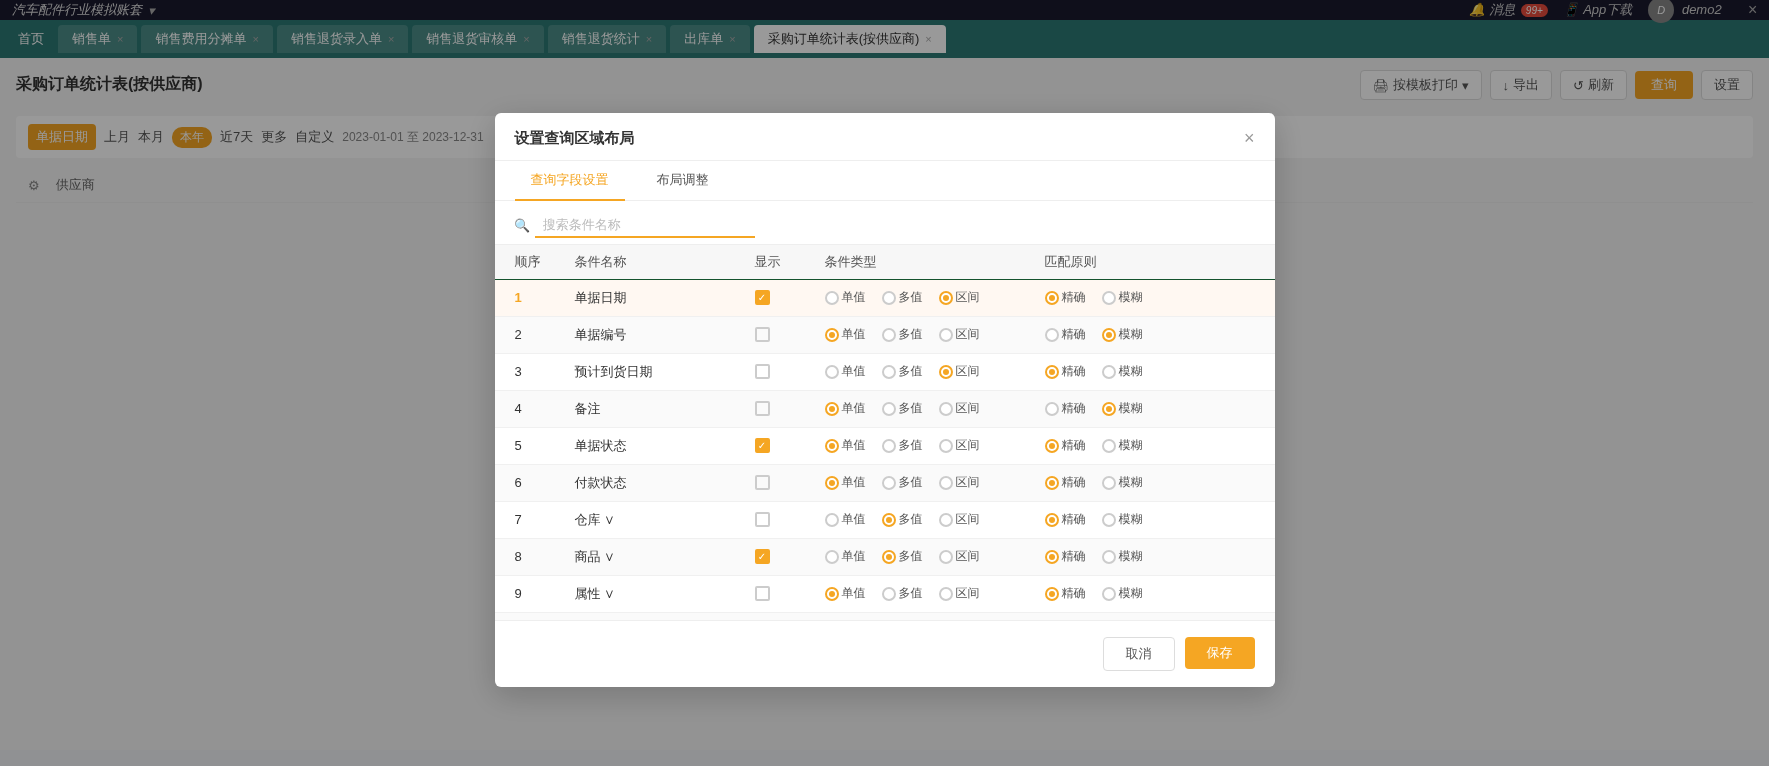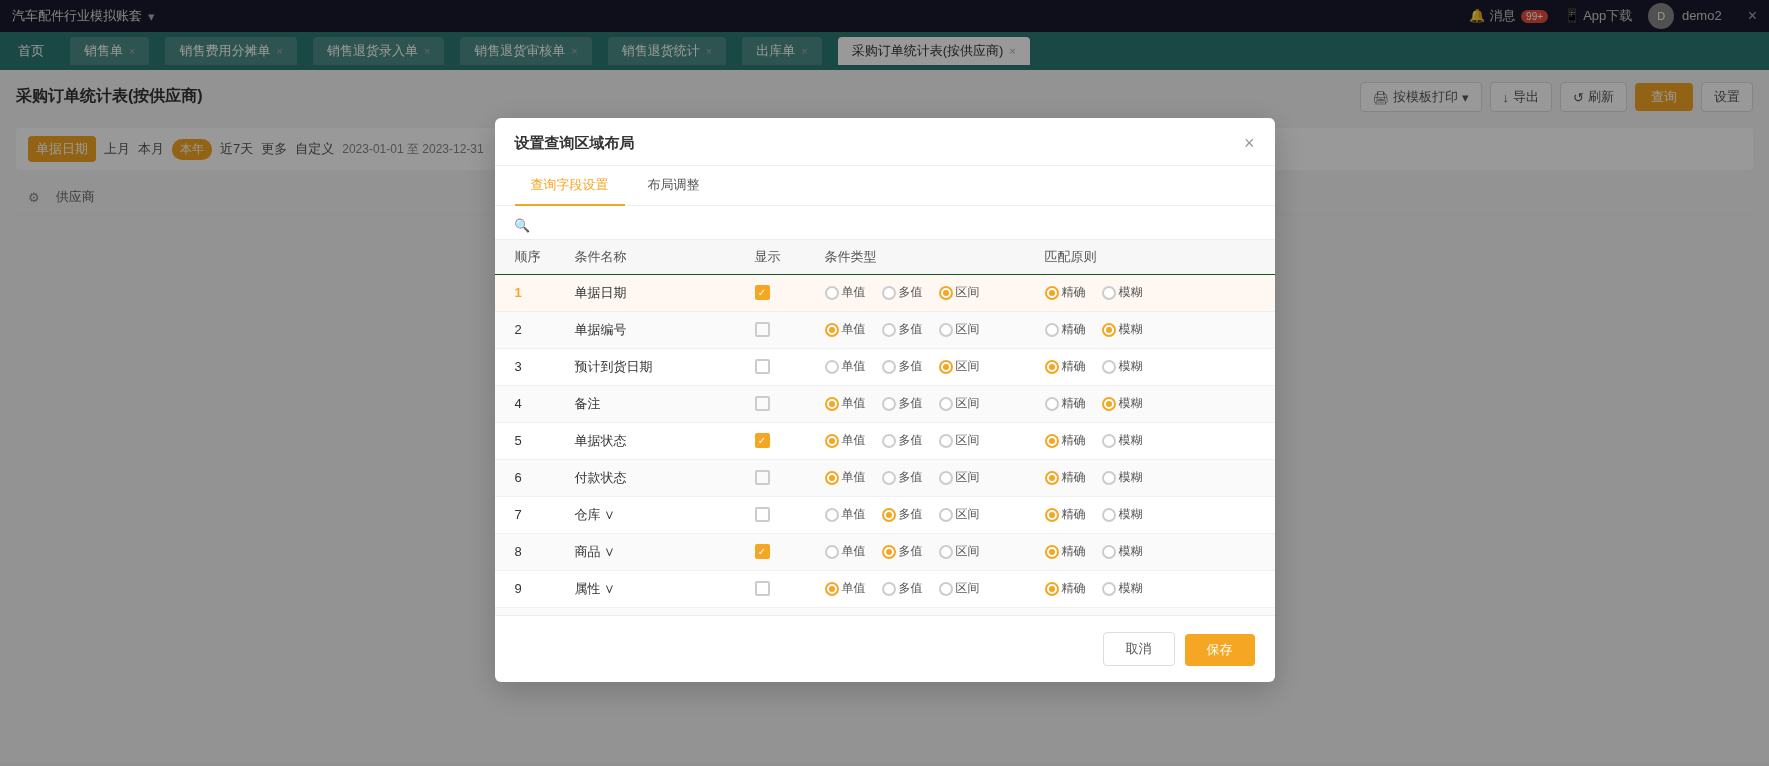--- a/index.html
+++ b/index.html
@@ -1,26 +1,27 @@
 <!DOCTYPE html>
 <html><head>
   <meta charset="utf-8">
   <style>
     * { box-sizing: border-box; margin: 0; padding: 0; }
     body { font-family: "Microsoft YaHei", Arial, sans-serif; font-size: 13px; background: #f0f2f5; overflow: hidden; }
 
     
     .top-bar {
       background: #1a1a2e;
-      height: 32px;
+      height: 20px;
       display: flex;
       align-items: center;
       justify-content: space-between;
       padding: 0 12px;
       color: #ccc;
+      font-style: italic;
     }
     .top-bar-left { font-size: 13px; color: #ddd; display: flex; align-items: center; gap: 6px; }
     .top-bar-right { display: flex; align-items: center; gap: 16px; font-size: 13px; color: #ccc; }
     .top-bar-right .badge {
       background: #e74c3c;
       color: #fff;
       border-radius: 8px;
       padding: 1px 5px;
       font-size: 10px;
       margin-left: 2px;
@@ -44,21 +45,20 @@
     }
     .tab-item {
       background: rgba(255,255,255,0.15);
       color: #fff;
       padding: 5px 14px;
       border-radius: 4px 4px 0 0;
       font-size: 13px;
       cursor: pointer;
       display: flex; align-items: center; gap: 6px;
       white-space: nowrap;
-      margin-left: 12px;
     }
     .tab-item.active { background: #fff; color: #333; }
     .tab-item .tab-close { font-size: 11px; color: #aaa; }
     .tab-home { color: #fff; padding: 5px 10px; font-size: 13px; }
 
     
     .page-content {
       background: #f5f5f5;
       padding: 12px 16px;
       min-height: calc(766px - 74px);
@@ -135,21 +135,21 @@
     .dialog-header {
       padding: 16px 20px 12px;
       border-bottom: 1px solid #eee;
       display: flex; align-items: center; justify-content: space-between;
     }
     .dialog-title { font-size: 15px; font-weight: bold; color: #333; }
     .dialog-close { font-size: 18px; color: #999; cursor: pointer; line-height: 1; }
 
     
     .dialog-tabs {
-      display: flex; gap: 7px;
+      display: flex; gap: 16px;
       padding: 0 20px;
       border-bottom: 1px solid #eee;
     }
     .dialog-tab {
       padding: 10px 16px;
       font-size: 13px; color: #555;
       cursor: pointer;
       border-bottom: 2px solid transparent;
       margin-bottom: -1px;
     }
@@ -218,21 +218,21 @@
       cursor: pointer;
     }
     .cb.checked { background: #f5a623; border-color: #f5a623; color: #fff; font-size: 10px; }
 
     
     .order-num { color: #f5a623; font-weight: bold; }
 
     
     .dialog-footer {
       padding: 16px 20px;
-      display: flex; align-items: flex-end; justify-content: flex-end;
+      display: flex; align-items: flex-start; justify-content: flex-end;
       gap: 10px;
       border-top: 1px solid #eee;
     }
     .btn-cancel {
       padding: 7px 22px; border: 1px solid #ddd; border-radius: 4px;
       background: #fff; color: #555; font-size: 13px; cursor: pointer;
     }
     .btn-save {
       padding: 7px 22px; border: none; border-radius: 4px;
       background: #f5a623; color: #fff; font-size: 13px; cursor: pointer;
@@ -355,20 +355,21 @@
       <div class="dialog-tab active">
         <span>查询字段设置</span>
       </div>
       <div class="dialog-tab">
         <span>布局调整</span>
       </div>
     </div>
 
     <div class="dialog-search">
       <span class="search-icon-span">🔍</span>
+      <input type="text" placeholder="搜索条件名称" style="">
     </div>
 
     <div class="dt-head">
       <span>顺序</span>
       <span>条件名称</span>
       <span>显示</span>
       <span>条件类型</span>
       <span>匹配原则</span>
     </div>
 

